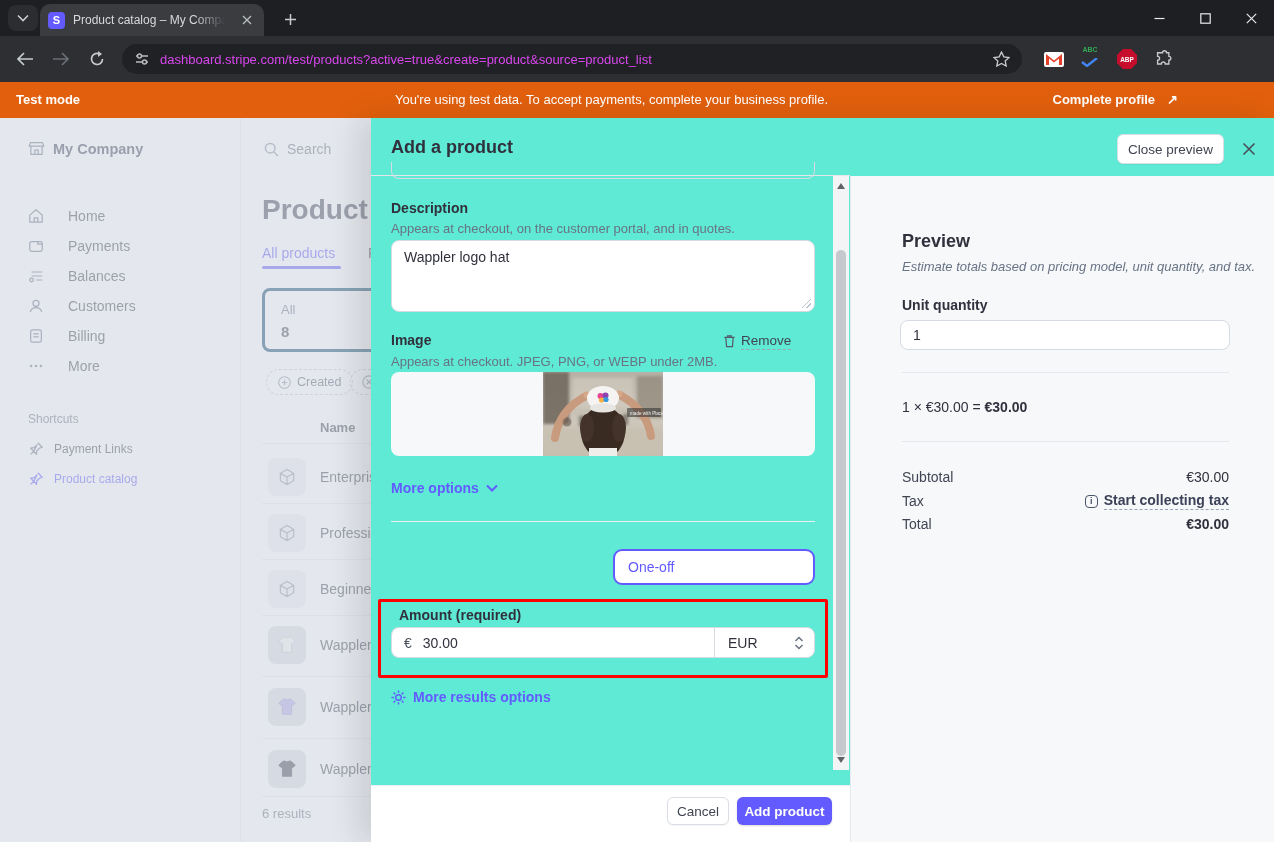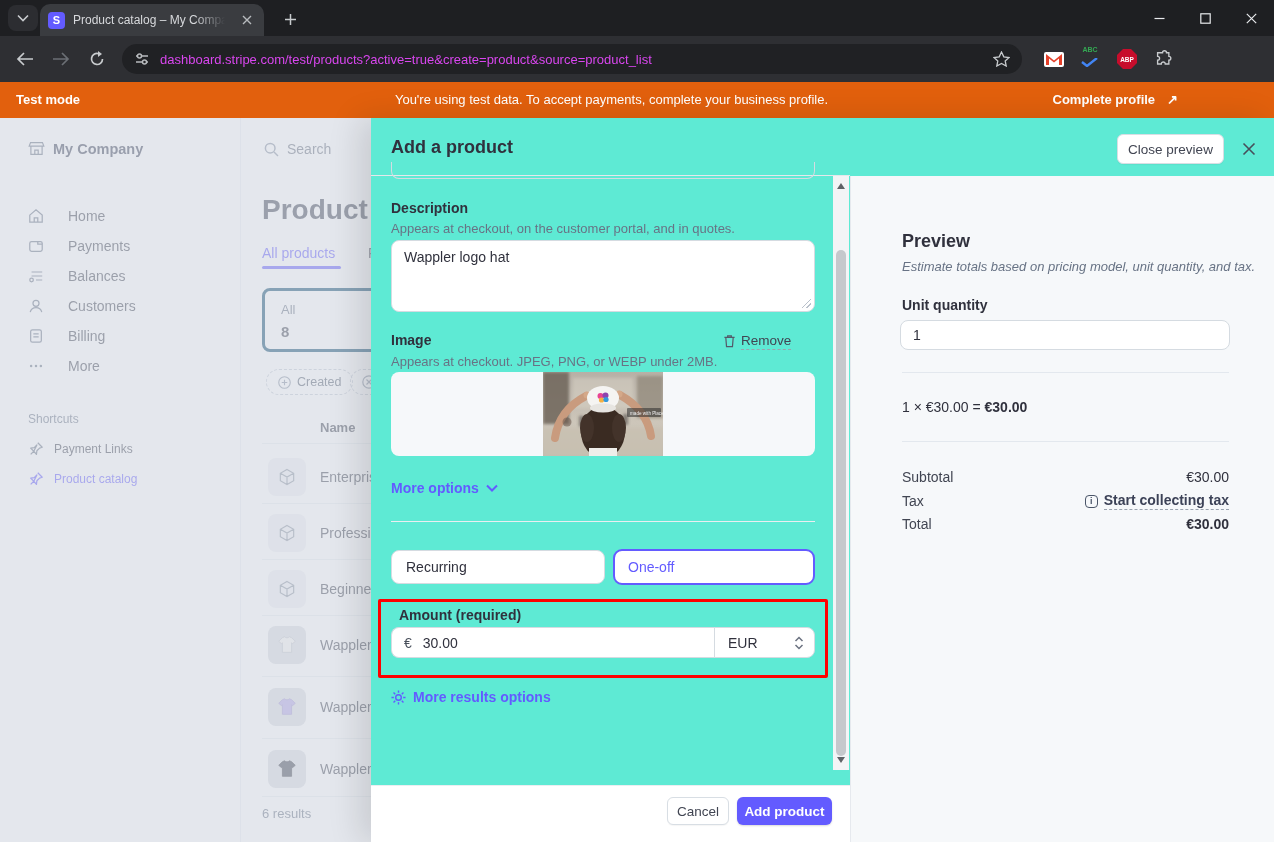--- a/index.html
+++ b/index.html
@@ -494,21 +494,20 @@
 
       <div class="more-options">
         <span>More options</span>
         <svg width="12" height="8" viewBox="0 0 12 8">
             <path d="M1 1.5 L6 6.5 L11 1.5" fill="none" stroke="#635bff" stroke-width="2"></path>
           </svg>
       </div>
 
       <div class="divider"></div>
 
-      <div class="btn-recurring">Recurring</div>
       <div class="btn-oneoff">One-off</div>
 
       <div class="annotation"></div>
 
       <div class="f-label" style="left:28px;top:489px">Amount (required)</div>
       <div class="amount-field">
         <span class="cur-symbol">€</span>
         <input class="amount-input" type="text" value="30.00" style="">
       </div>
       <div class="currency-select">

